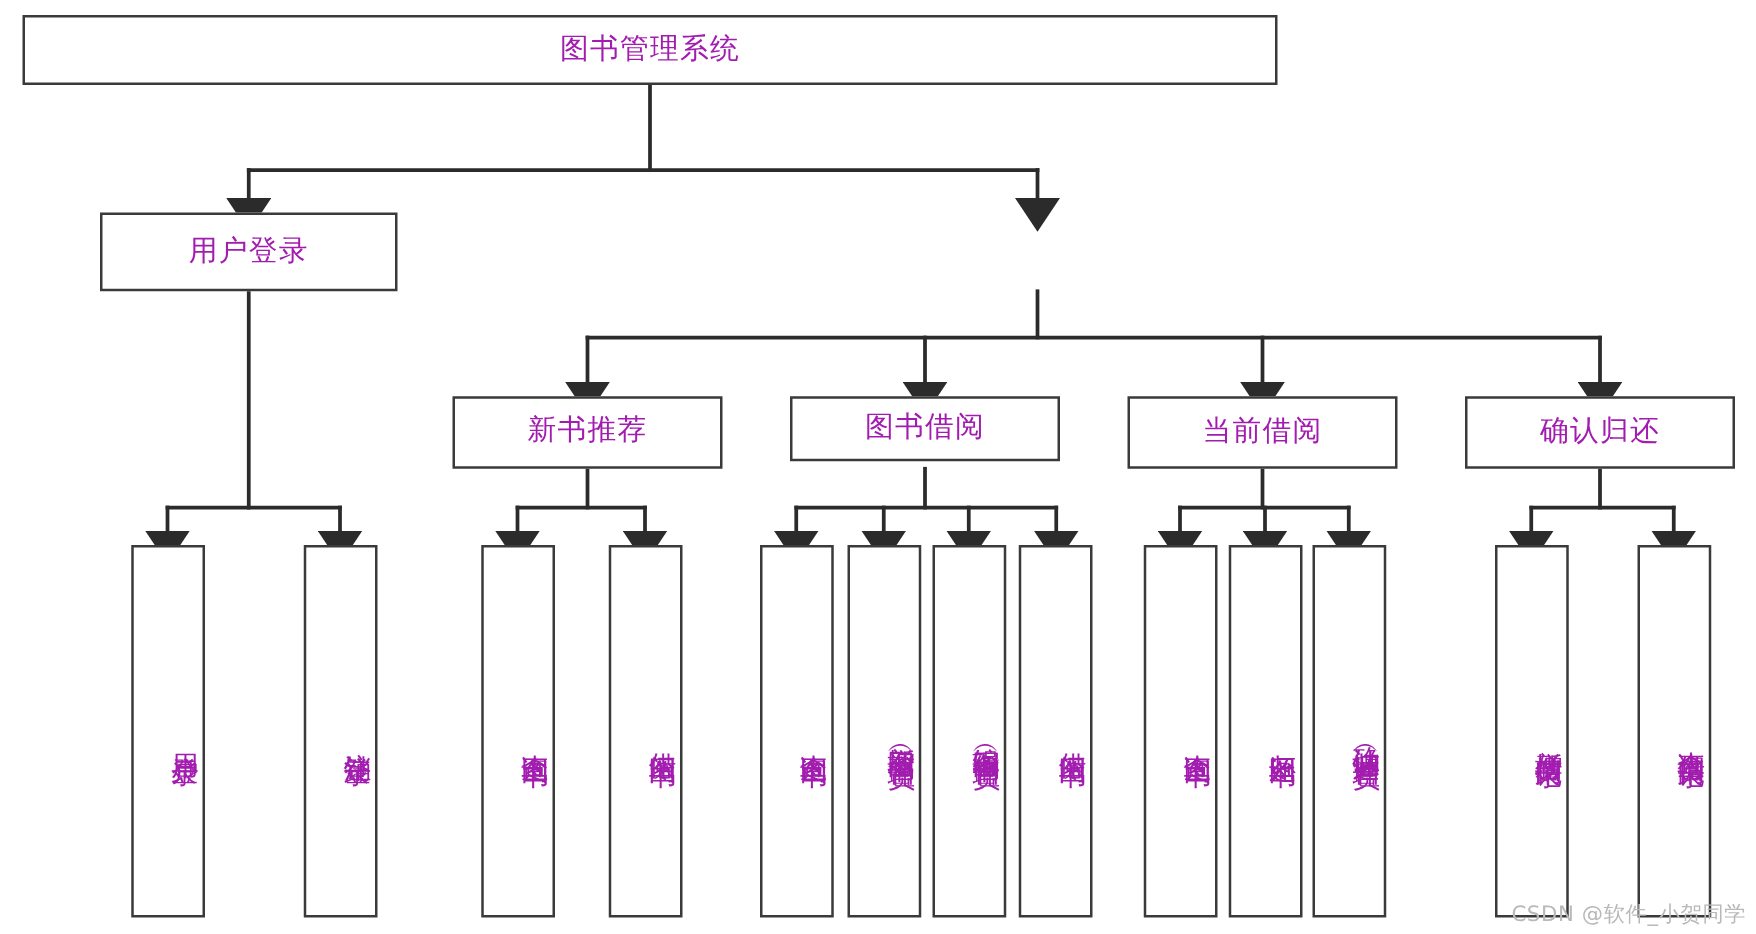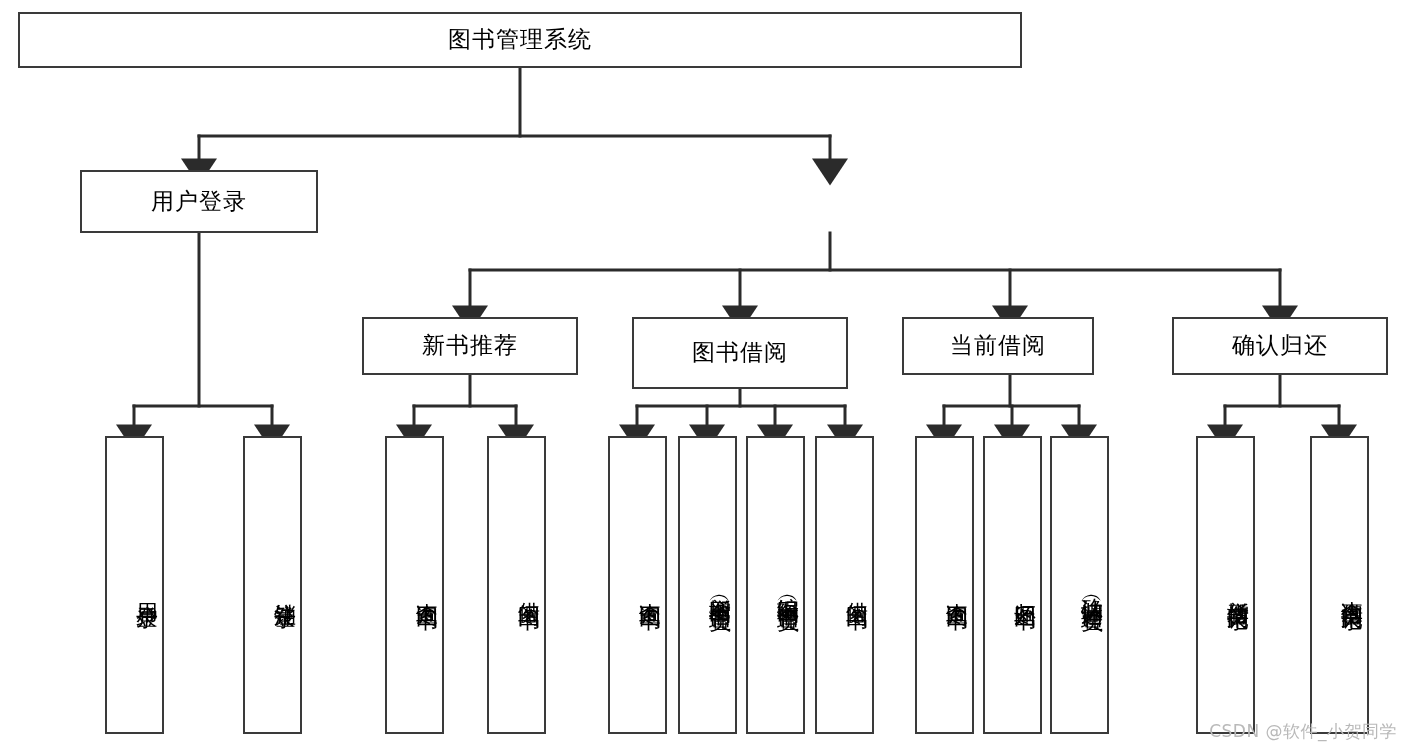--- a/index.html
+++ b/index.html
@@ -23,21 +23,21 @@
     left: 0;
     top: 0;
     width: 1405px;
     height: 747px;
   }
   .node {
     position: absolute;
     box-sizing: border-box;
     border: 2.5px solid #3a3a3a;
     background: #ffffff;
-    color: #000000;
+    color: #a21caf;
     display: flex;
     align-items: center;
     justify-content: center;
     text-align: center;
     z-index: 2;
   }
   .node.horiz {
     font-size: 23px;
     letter-spacing: 1px;
     line-height: 1.2;
@@ -124,27 +124,27 @@
   </svg>
 
   <div class="node horiz" style="left: 18px; top: 12px; width: 1004px; height: 56px;">
     <span class="label">图书管理系统</span>
   </div>
 
   <div class="node horiz" style="left: 80px; top: 170px; width: 238px; height: 63px;">
     <span class="label">用户登录</span>
   </div>
 
-  <div class="node horiz" style="left: 362px; top: 317px; width: 216px; height: 58px;">
+  <div class="node horiz" style="left: 362px; top: 317px; width: 216px; height: 58px; font-family: Liberation Mono, monospace;">
     <span class="label">新书推荐</span>
   </div>
-  <div class="node horiz" style="left: 632px; top: 317px; width: 216px; height: 72px;">
+  <div class="node horiz" style="left: 632px; top: 317px; width: 216px; height: 52px;">
     <span class="label">图书借阅</span>
   </div>
-  <div class="node horiz" style="left: 902px; top: 317px; width: 192px; height: 58px;">
+  <div class="node horiz" style="left: 902px; top: 317px; width: 216px; height: 58px;">
     <span class="label">当前借阅</span>
   </div>
   <div class="node horiz" style="left: 1172px; top: 317px; width: 216px; height: 58px;">
     <span class="label">确认归还</span>
   </div>
 
   <div class="node vert" style="left: 105px; top: 436px; width: 59px; height: 298px;">
     <span class="label">用户登录</span>
   </div>
   <div class="node vert" style="left: 243px; top: 436px; width: 59px; height: 298px;">

